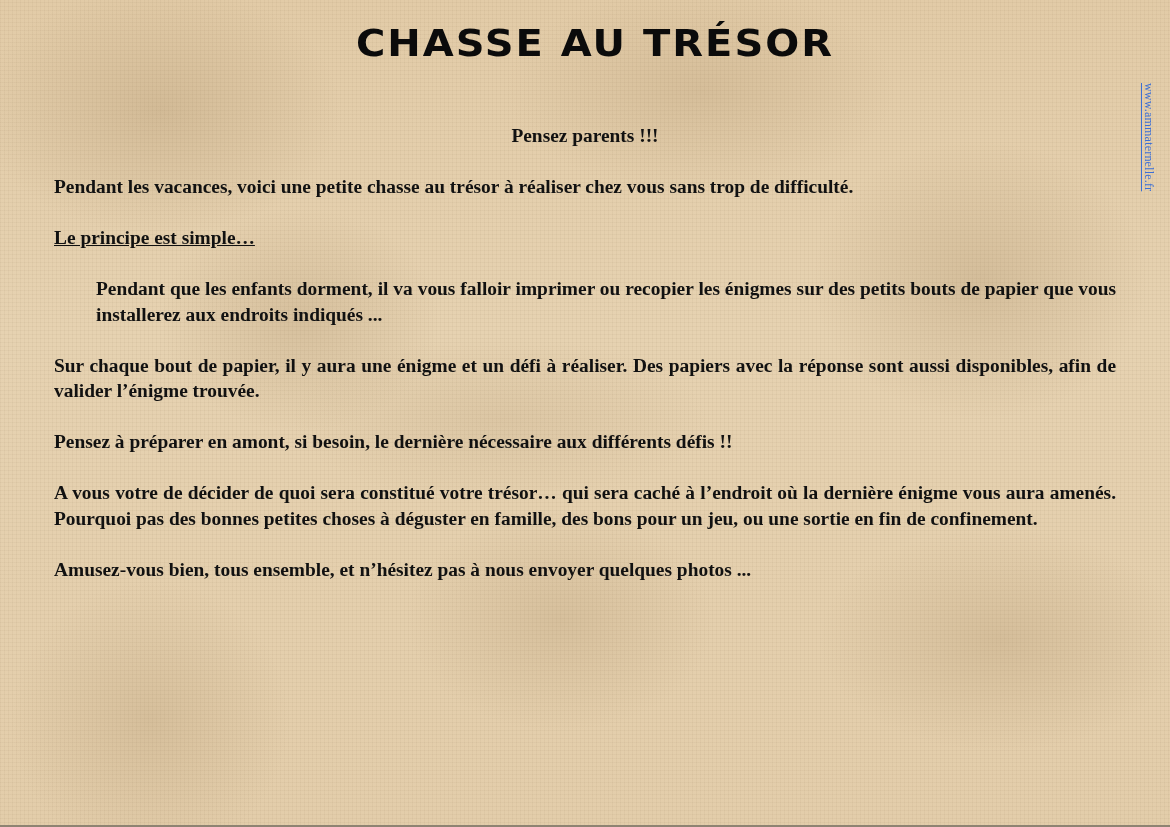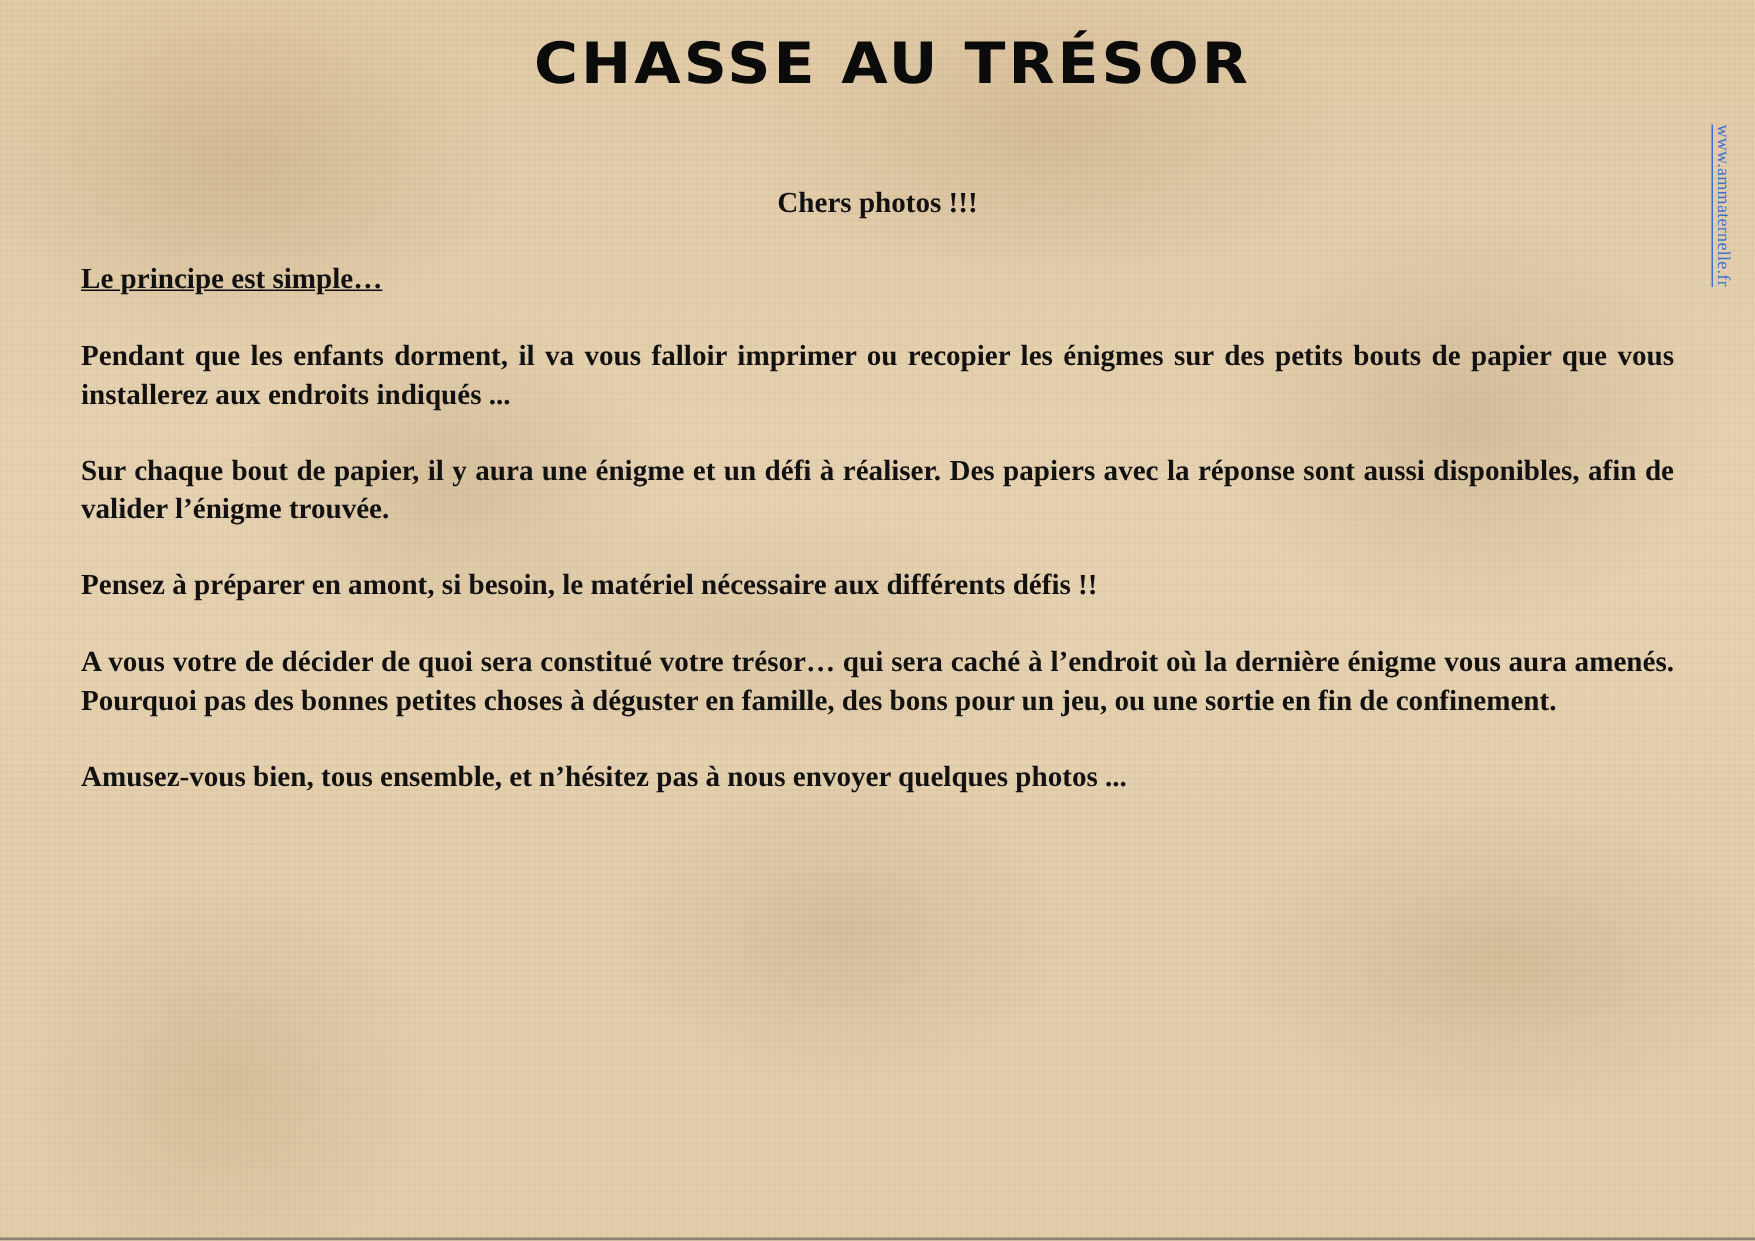--- a/index.html
+++ b/index.html
@@ -95,22 +95,23 @@
 
 <div class="parchment"></div>
 <div class="grain"></div>
 <div class="bottom-edge"></div>
 
 <div class="title">Chasse au trésor</div>
 
 <a class="side-url">www.ammaternelle.fr</a>
 
 <div class="content">
-  <p class="greeting">Chers photos !!!</p>
+  <p class="greeting">Pensez parents !!!</p>
+  <p>Pendant les vacances, voici une petite chasse au trésor à réaliser chez vous sans trop de difficulté.</p>
   <p>
     <span class="line">Le principe est simple…</span>
   </p>
-  <p style="hyphens: manual;">Pendant que les enfants dorment, il va vous falloir imprimer ou recopier les énigmes sur des petits bouts de papier que vous installerez aux endroits indiqués ...</p>
+  <p style="hyphens: manual; margin-left: 42px;">Pendant que les enfants dorment, il va vous falloir imprimer ou recopier les énigmes sur des petits bouts de papier que vous installerez aux endroits indiqués ...</p>
   <p>Sur chaque bout de papier, il y aura une énigme et un défi à réaliser. Des papiers avec la réponse sont aussi disponibles, afin de valider l’énigme trouvée.</p>
-  <p>Pensez à préparer en amont, si besoin, le matériel nécessaire aux différents défis !!</p>
+  <p>Pensez à préparer en amont, si besoin, le dernière nécessaire aux différents défis !!</p>
   <p>A vous votre de décider de quoi sera constitué votre trésor… qui sera caché à l’endroit où la dernière énigme vous aura amenés. Pourquoi pas des bonnes petites choses à déguster en famille, des bons pour un jeu, ou une sortie en fin de confinement.</p>
   <p>Amusez-vous bien, tous ensemble, et n’hésitez pas à nous envoyer quelques photos ...</p>
 </div>
 
 </body></html>

